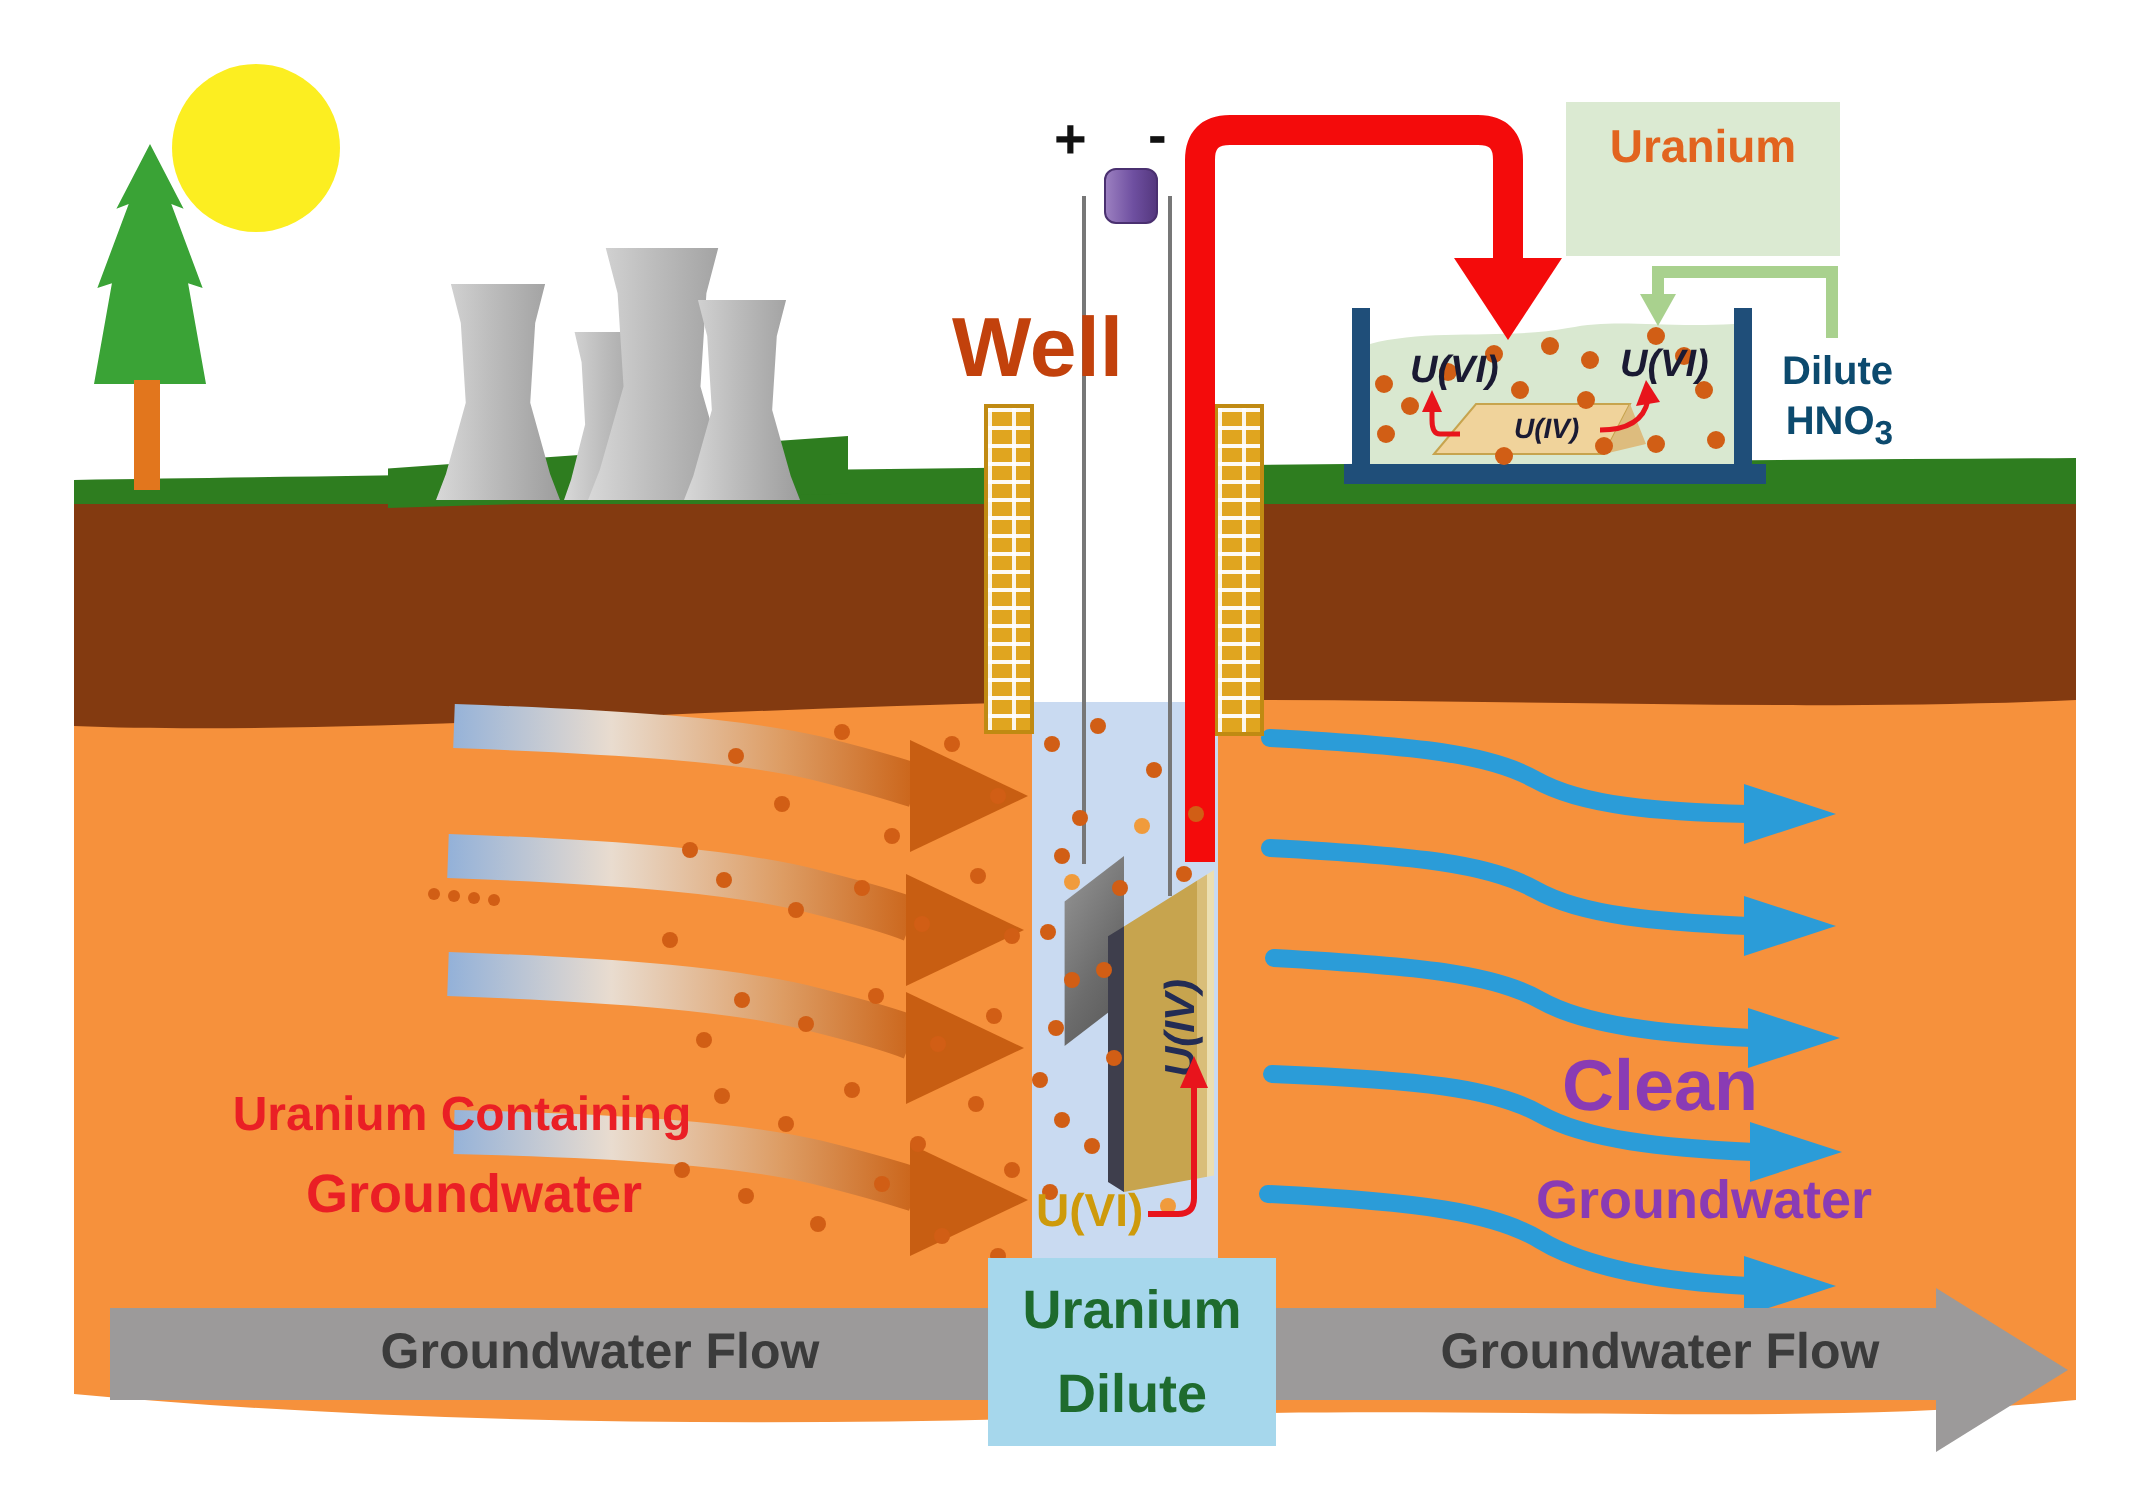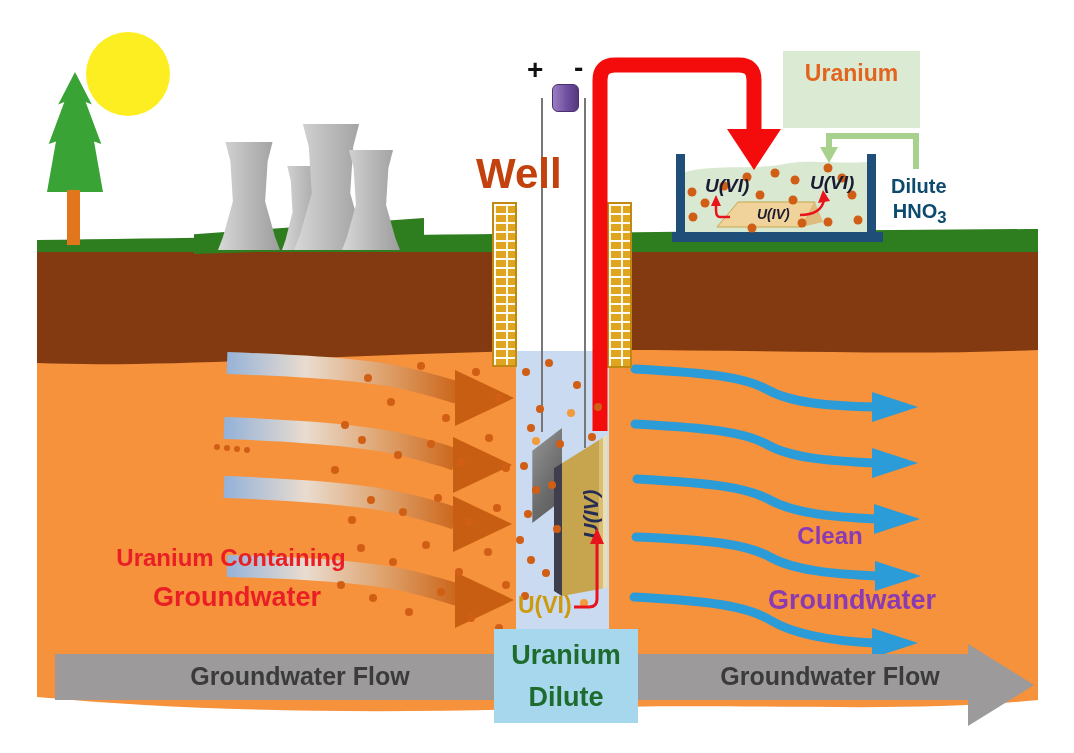--- a/index.html
+++ b/index.html
@@ -246,21 +246,21 @@
   </div>
 
   <div class="txt dilute">
     <div>Dilute</div>
     <div><span>HNO</span><sub>3</sub></div>
   </div>
 
   <div class="txt center" style="left:86px;top:524px;width:290px;font-size:24px;font-weight:bold;color:#EA1F25;margin-top:20px;">Uranium Containing</div>
   <div class="txt center" style="left:92px;top:582px;width:290px;font-size:27px;font-weight:bold;color:#EA1F25;">Groundwater</div>
 
-  <div class="txt center" style="left:765px;top:522px;width:130px;font-size:24px;font-weight:bold;color:#8A3BB4;">Clean</div>
+  <div class="txt center" style="left:765px;top:522px;width:130px;font-size:36px;font-weight:bold;color:#8A3BB4;">Clean</div>
   <div class="txt center" style="left:742px;top:585px;width:220px;font-size:27px;font-weight:bold;color:#8A3BB4;">Groundwater</div>
 
   <div class="txt" style="left:518px;top:592px;font-size:23px;font-weight:bold;color:#CE9A0B;">U(VI)</div>
 
   <div class="txt center" style="left:150px;top:662px;width:300px;font-size:25px;font-weight:bold;color:#3B3B3B;">Groundwater Flow</div>
   <div class="txt center" style="left:700px;top:662px;width:260px;font-size:25px;font-weight:bold;color:#3B3B3B;">Groundwater Flow</div>
 
   <div class="box removal-box">
     <div>Uranium</div>
     <div>Dilute</div>

